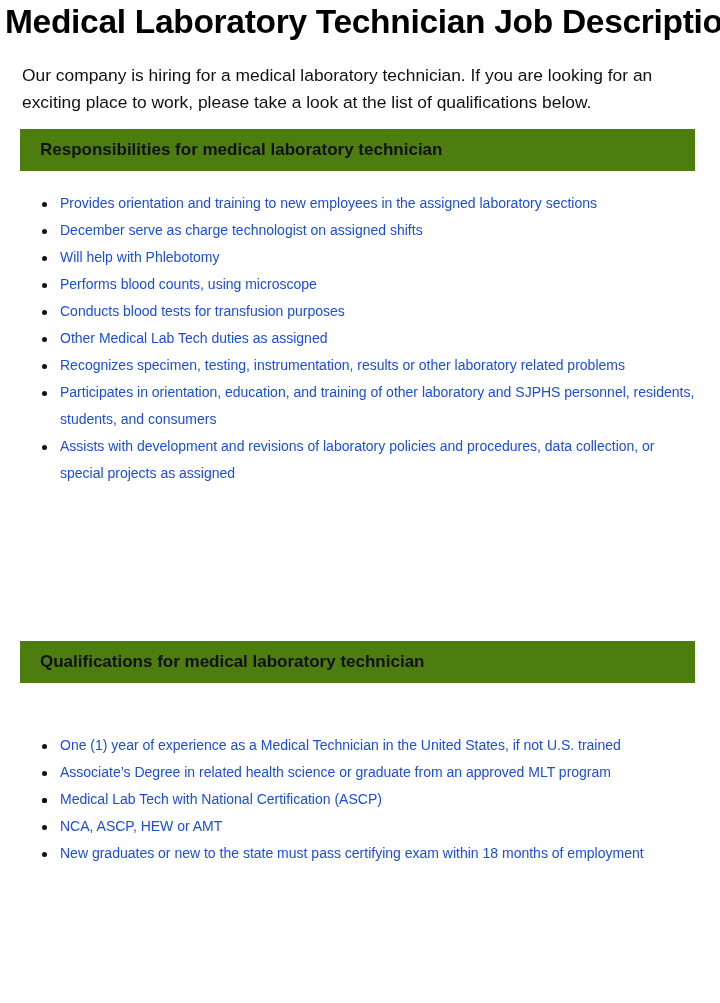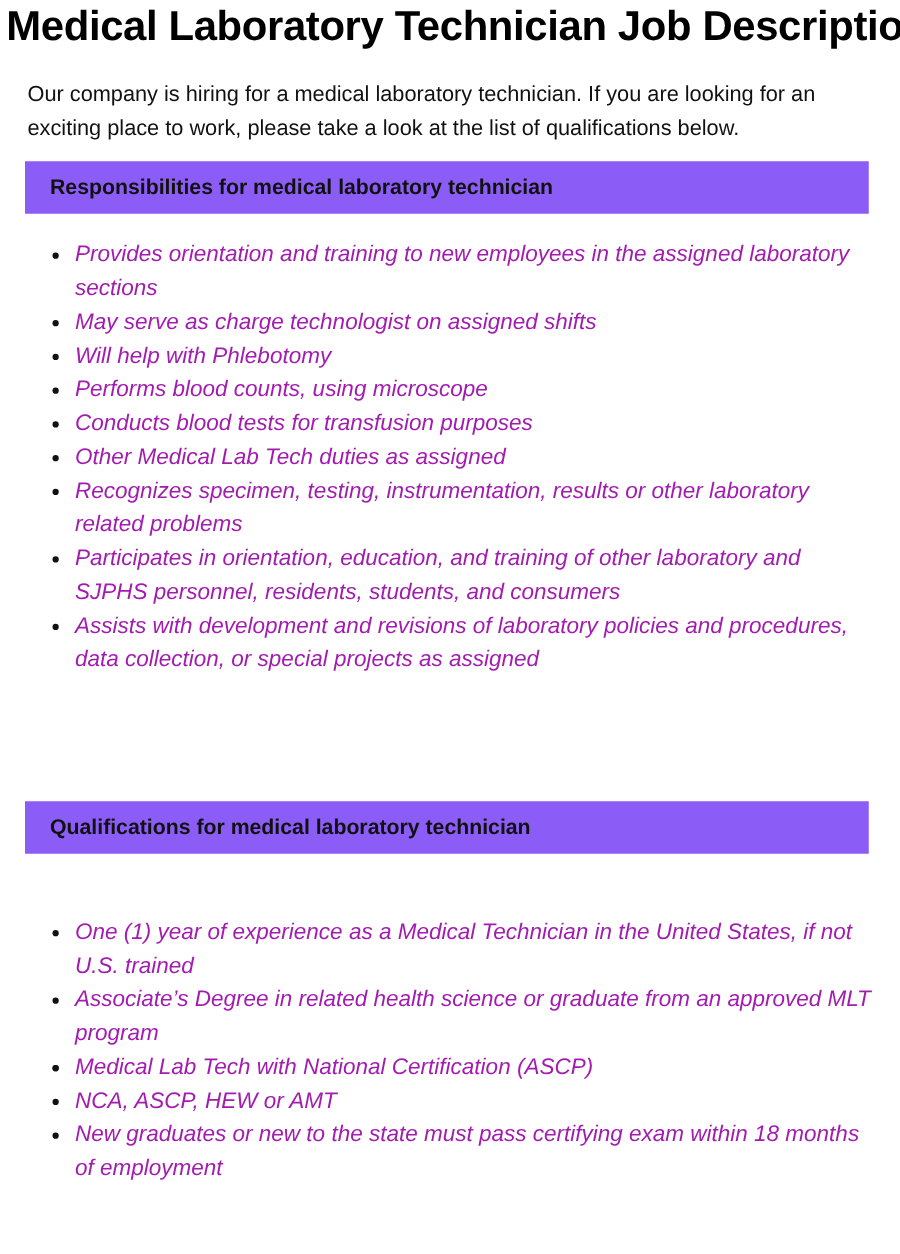--- a/index.html
+++ b/index.html
@@ -35,44 +35,43 @@
     font-size: 17.4px;
     line-height: 27px;
     margin: 2px;
     color: #111111;
   }
   .section-header {
     position: absolute;
     left: 20px;
     width: 675px;
     height: 42px;
-    background: #8b5cf6;
+    background: #4d7c0f;
     box-sizing: border-box;
     padding-left: 20px;
     display: flex;
     align-items: center;
     font-size: 17px;
     font-weight: bold;
     color: #111111;
   }
   .bullet-list {
     position: absolute;
     left: 20px;
     width: 680px;
     margin: 0;
     padding: 0 0 0 40px;
     box-sizing: border-box;
     list-style: none;
   }
   .bullet-list li {
     position: relative;
-    font-size: 18px;
+    font-size: 14px;
     line-height: 27px;
-    color: #a21caf;
-    font-style: italic;
+    color: #1d4ed8;
   }
   .bullet-list li .bullet {
     position: absolute;
     left: -18px;
     top: 12px;
     width: 5px;
     height: 5px;
     border-radius: 50%;
     background: #111111;
   }
@@ -81,21 +80,21 @@
 <body>
 
 <h1 class="page-title">Medical Laboratory Technician Job Description</h1>
 
 <p class="intro">Our company is hiring for a medical laboratory technician. If you are looking for an exciting place to work, please take a look at the list of qualifications below.</p>
 
 <div class="section-header" style="top:129px;">Responsibilities for medical laboratory technician</div>
 
 <ul class="bullet-list" style="top:190px;">
   <li><span class="bullet"></span><span>Provides orientation and training to new employees in the assigned laboratory sections</span></li>
-  <li><span class="bullet"></span><span>May serve as charge technologist on assigned shifts</span></li>
+  <li><span class="bullet"></span><span>December serve as charge technologist on assigned shifts</span></li>
   <li><span class="bullet"></span><span>Will help with Phlebotomy</span></li>
   <li><span class="bullet"></span><span>Performs blood counts, using microscope</span></li>
   <li><span class="bullet"></span><span>Conducts blood tests for transfusion purposes</span></li>
   <li><span class="bullet"></span><span>Other Medical Lab Tech duties as assigned</span></li>
   <li><span class="bullet"></span><span>Recognizes specimen, testing, instrumentation, results or other laboratory related problems</span></li>
   <li><span class="bullet"></span><span>Participates in orientation, education, and training of other laboratory and SJPHS personnel, residents, students, and consumers</span></li>
   <li><span class="bullet"></span><span>Assists with development and revisions of laboratory policies and procedures, data collection, or special projects as assigned</span></li>
 </ul>
 
 <div class="section-header" style="top:641px;">Qualifications for medical laboratory technician</div>

